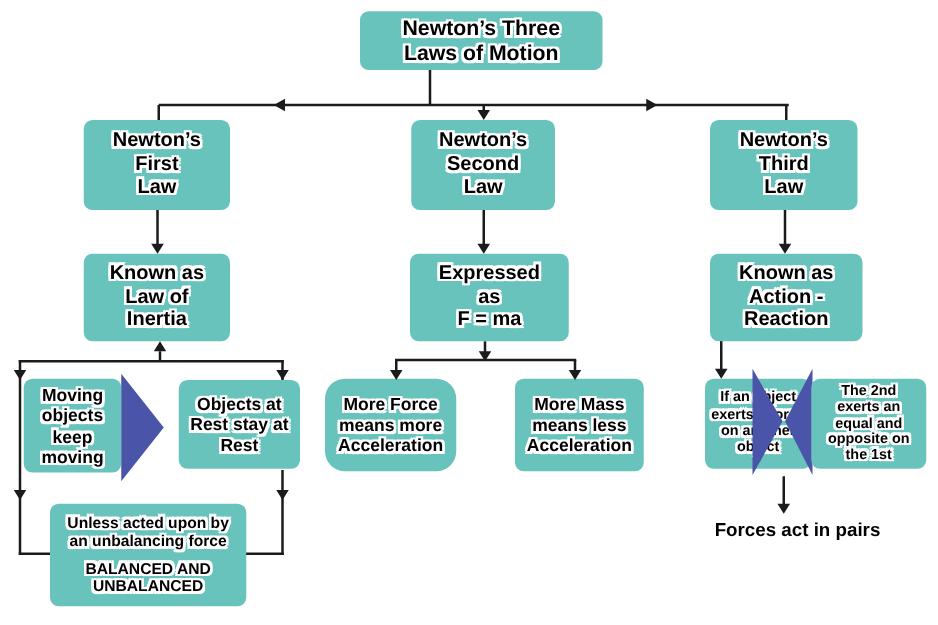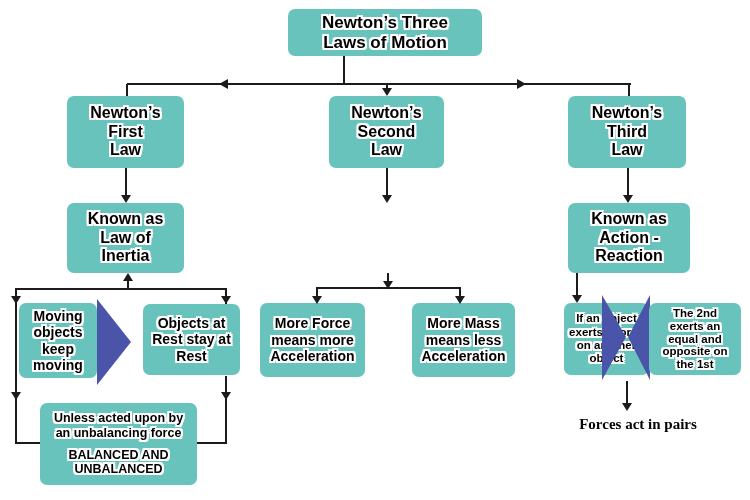--- a/index.html
+++ b/index.html
@@ -69,20 +69,23 @@
   <div class="line" style="left:125px;top:168px;width:2px;height:28px;"></div>
   <div class="ah ah-down" style="left:121px;top:195px;"></div>
   <div class="line" style="left:386px;top:168px;width:2px;height:28px;"></div>
   <div class="ah ah-down" style="left:382px;top:195px;"></div>
   <div class="line" style="left:627px;top:168px;width:2px;height:28px;"></div>
   <div class="ah ah-down" style="left:623px;top:195px;"></div>
 
   <div class="box" style="left:67px;top:203px;width:117px;height:70px;font-size:16px;">Known as
 Law of
 Inertia</div>
+  <div class="box" style="left:328px;top:203px;width:127px;height:70px;font-size:16px;">Expressed
+as
+F = ma</div>
   <div class="box" style="left:568px;top:203px;width:122px;height:70px;font-size:16px;">Known as
 Action -
 Reaction</div>
 
   <div class="line" style="left:127px;top:281px;width:2px;height:8px;"></div>
   <div class="ah ah-up" style="left:123px;top:273px;"></div>
   <div class="line" style="left:15px;top:288px;width:212px;height:2px;"></div>
   <div class="line" style="left:15px;top:288px;width:2px;height:156px;"></div>
   <div class="ah ah-down" style="left:11px;top:296px;"></div>
   <div class="ah ah-down" style="left:11px;top:392px;"></div>
@@ -110,21 +113,21 @@
   </div>
 
   <div class="line" style="left:387px;top:273px;width:2px;height:9px;"></div>
   <div class="ah ah-down" style="left:383px;top:281px;"></div>
   <div class="line" style="left:316px;top:287px;width:145px;height:2px;"></div>
   <div class="line" style="left:316px;top:288px;width:2px;height:9px;"></div>
   <div class="ah ah-down" style="left:312px;top:296px;"></div>
   <div class="line" style="left:459px;top:288px;width:2px;height:9px;"></div>
   <div class="ah ah-down" style="left:455px;top:296px;"></div>
 
-  <div class="box" style="left:260px;top:303px;width:105px;height:74px;font-size:14px;">More Force
+  <div class="box" style="left:260px;top:303px;width:105px;height:74px;font-size:14px;border-radius:16px;">More Force
 means more
 Acceleration</div>
   <div class="box" style="left:412px;top:303px;width:103px;height:74px;font-size:14px;">More Mass
 means less
 Acceleration</div>
 
   <div class="line" style="left:576px;top:272px;width:2px;height:24px;"></div>
   <div class="ah ah-down" style="left:572px;top:295px;"></div>
 
   <div class="box" style="left:520px;top:303px;width:85px;height:72px;font-size:11.5px;margin-left:44px;">If an object
@@ -134,15 +137,15 @@
   <div class="tri tri-face-right" style="left:602px;top:295px;"></div>
   <div class="tri tri-face-left" style="left:628px;top:295px;"></div>
   <div class="box" style="left:649px;top:303px;width:92px;height:72px;font-size:11.5px;line-height:1.13;">The 2nd
 exerts an
 equal and
 opposite on
 the 1st</div>
 
   <div class="line" style="left:626px;top:381px;width:2px;height:23px;"></div>
   <div class="ah ah-down" style="left:622px;top:403px;"></div>
-  <div class="caption" style="left:538px;top:416px;width:200px;font-size:15px;font-family:Liberation Serif, serif;">Forces act in pairs</div>
+  <div class="caption" style="left:538px;top:416px;width:200px;font-size:15px;">Forces act in pairs</div>
 
 </div>
 
 </body></html>

